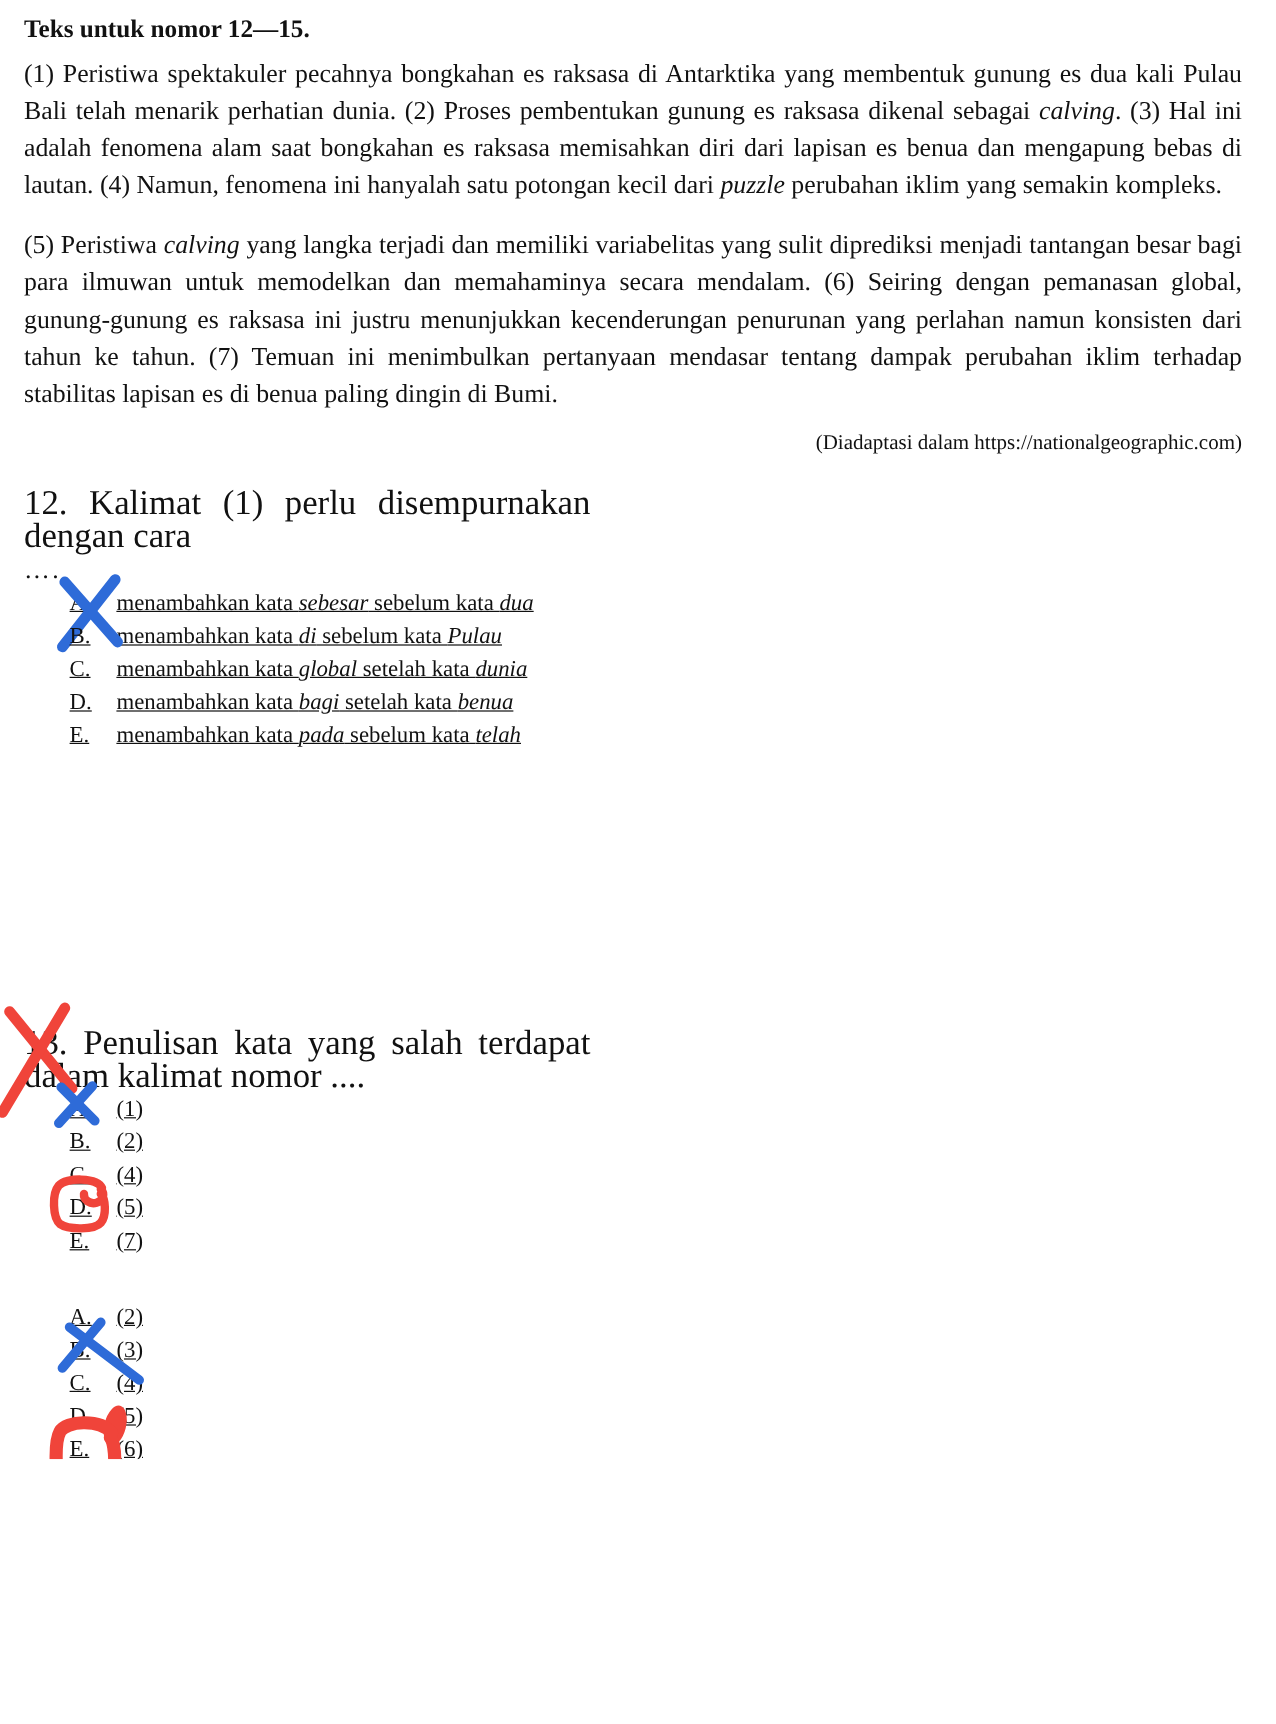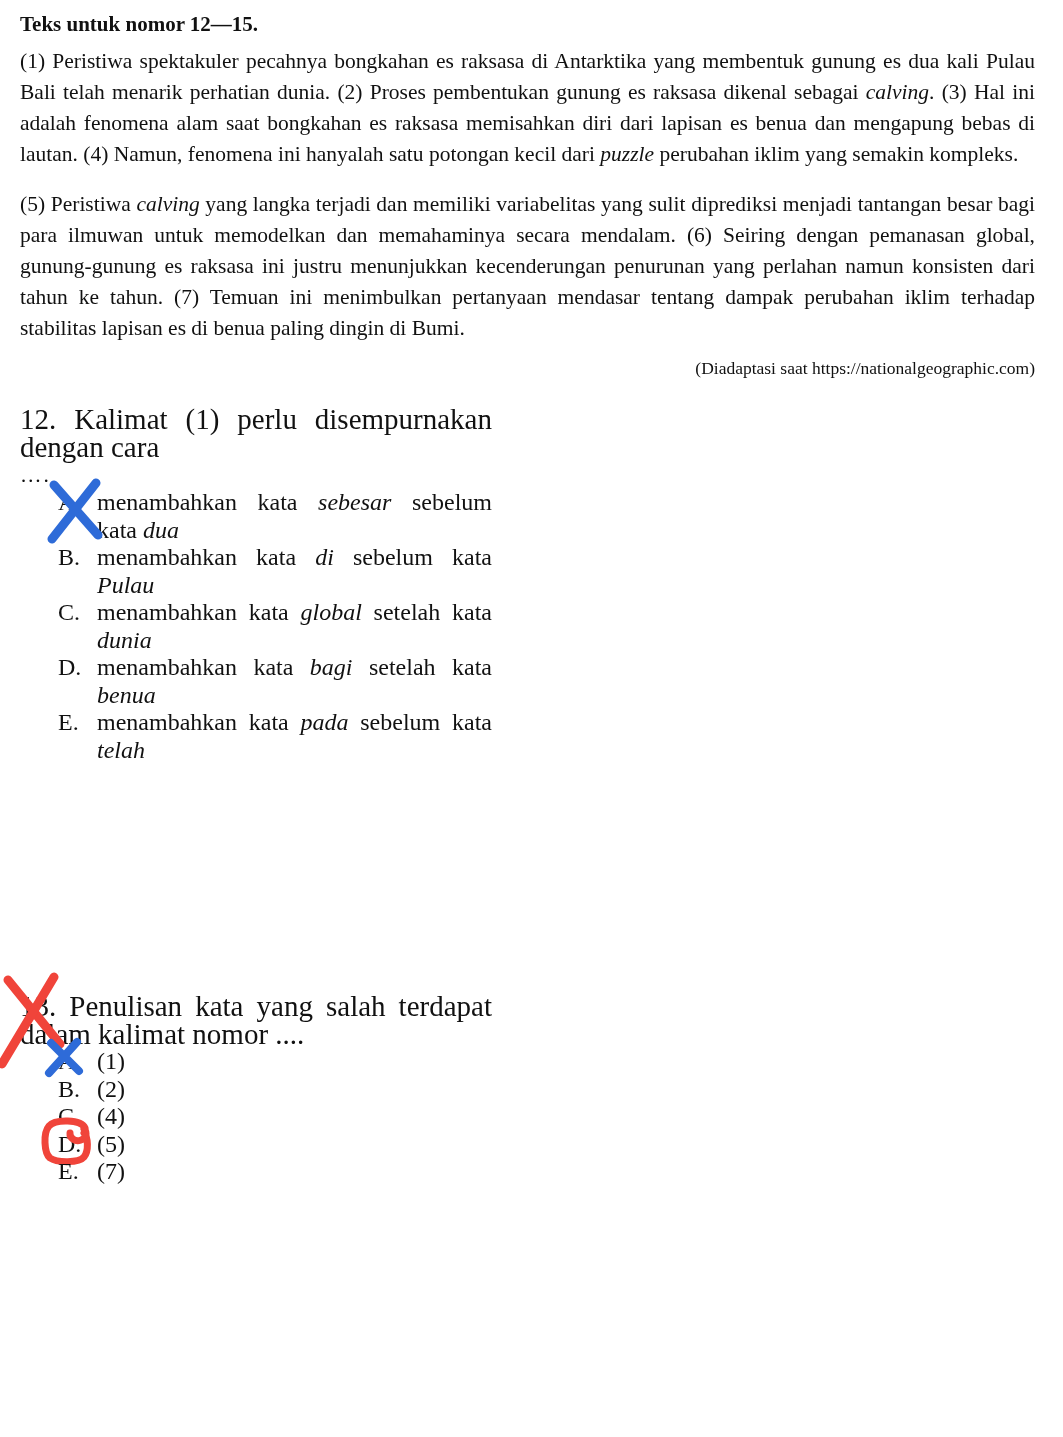--- a/index.html
+++ b/index.html
@@ -44,21 +44,21 @@
     font-size:29px;line-height:28px;
     text-align:justify;
   }
   .ellipsis-line{
     font-size:21.5px;line-height:28px;
     letter-spacing:2px;
   }
   .options{padding-left:38px;}
   .option{
     display:flex;align-items:flex-start;
-    font-size:24px;line-height:27.5px;
+    font-size:19px;line-height:27.5px;text-decoration:underline;
   }
   .letter{
     position:relative;
     flex:none;width:39px;
   }
   .otext{
     flex:none;width:395px;
     text-align:justify;
   }
   .otext i{font-style:italic;}
@@ -78,21 +78,21 @@
 </head>
 <body>
 
 <div class="page">
 
   <div class="title">Teks untuk nomor 12—15.</div>
 
   <p class="para"><span>(1) Peristiwa spektakuler pecahnya bongkahan es raksasa di Antarktika yang membentuk gunung es dua kali Pulau Bali telah menarik perhatian dunia. (2) Proses pembentukan gunung es raksasa dikenal sebagai </span><i>calving</i><span>. (3) Hal ini adalah fenomena alam saat bongkahan es raksasa memisahkan diri dari lapisan es benua dan mengapung bebas di lautan. (4) Namun, fenomena ini hanyalah satu potongan kecil dari </span><i>puzzle</i><span> perubahan iklim yang semakin kompleks.</span></p>
   <p class="para p2"><span>(5) Peristiwa </span><i>calving</i><span> yang langka terjadi dan memiliki variabelitas yang sulit diprediksi menjadi tantangan besar bagi para ilmuwan untuk memodelkan dan memahaminya secara mendalam. (6) Seiring dengan pemanasan global, gunung-gunung es raksasa ini justru menunjukkan kecenderungan penurunan yang perlahan namun konsisten dari tahun ke tahun. (7) Temuan ini menimbulkan pertanyaan mendasar tentang dampak perubahan iklim terhadap stabilitas lapisan es di benua paling dingin di Bumi.</span></p>
 
-  <div class="attribution">(Diadaptasi saat https://nationalgeographic.com)</div>
+  <div class="attribution">(Diadaptasi dalam https://nationalgeographic.com)</div>
 
   <section class="question q12">
     <p class="prompt"><span>12.</span> <span>Kalimat (1) perlu disempurnakan dengan cara</span></p>
     <div class="ellipsis-line">….</div>
     <div class="options">
       <div class="option">
         <span class="letter">
           <svg class="ann q12a" viewBox="0 0 64 68">
             <path class="blue-stroke" stroke-width="9" d="M10,8 L54,58"></path>
             <path class="blue-stroke" stroke-width="9" d="M52,6 L8,62"></path>

